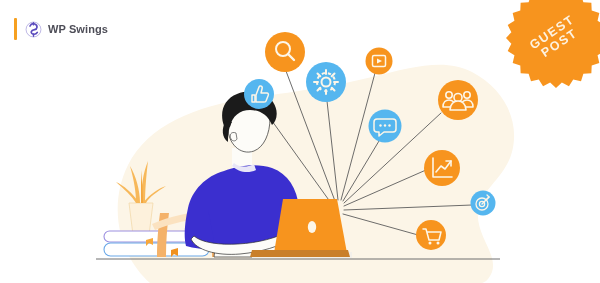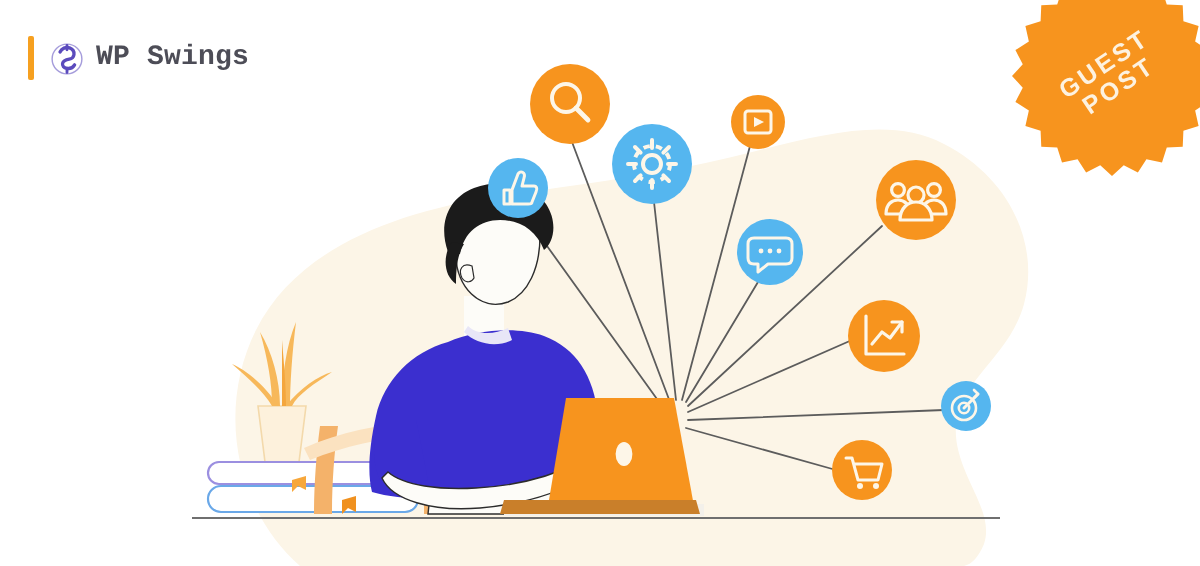--- a/index.html
+++ b/index.html
@@ -40,22 +40,22 @@
     border-radius: 1px;
     margin-right: 7px;
   }
   .logo-mark {
     width: 19px;
     height: 19px;
     margin-right: 5px;
     display: block;
   }
   .logo-text {
-    font-family: Liberation Mono, monospace;
-    font-size: 14px;
+    font-family: Liberation Sans, sans-serif;
+    font-size: 11px;
     font-weight: 700;
     color: #4d4d57;
     letter-spacing: 0.1px;
     white-space: nowrap;
   }
   
   .badge {
     position: absolute;
     right: -8px;
     top: -14px;

